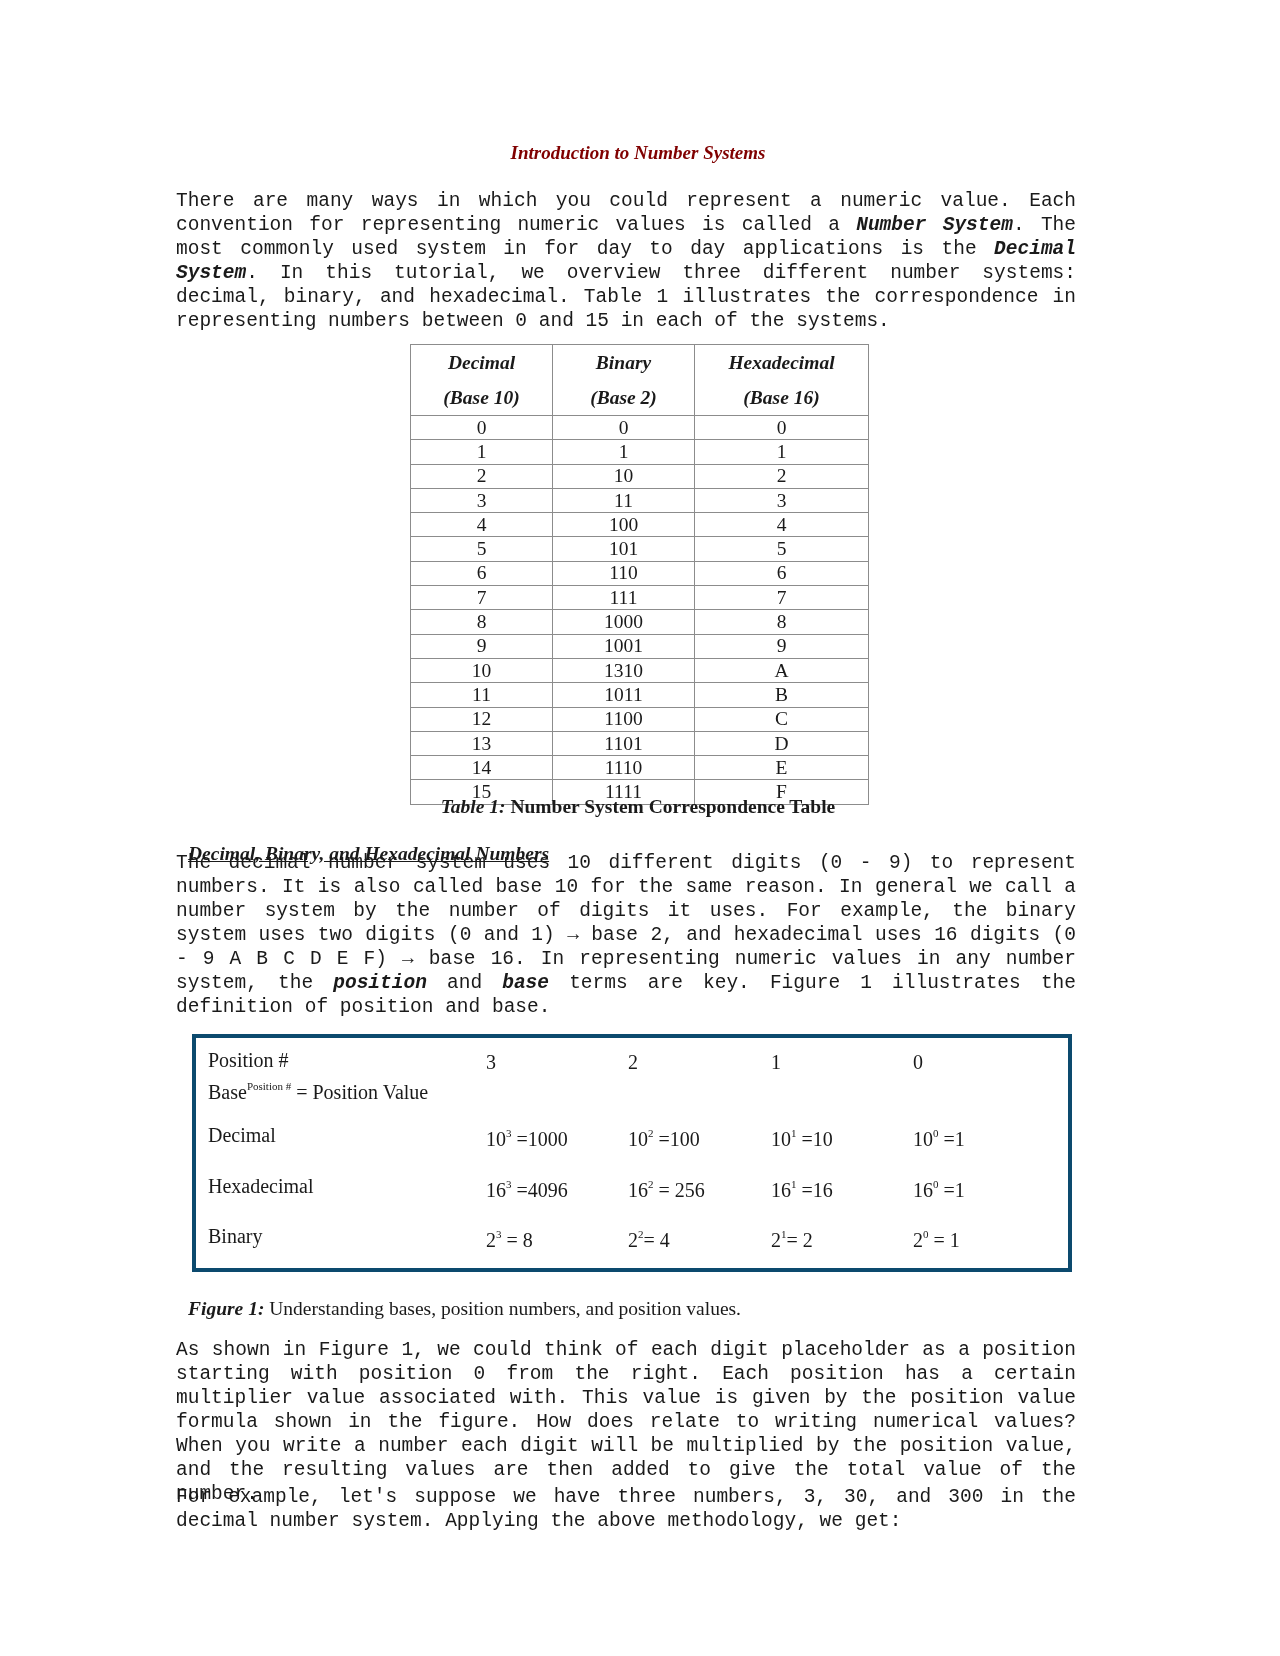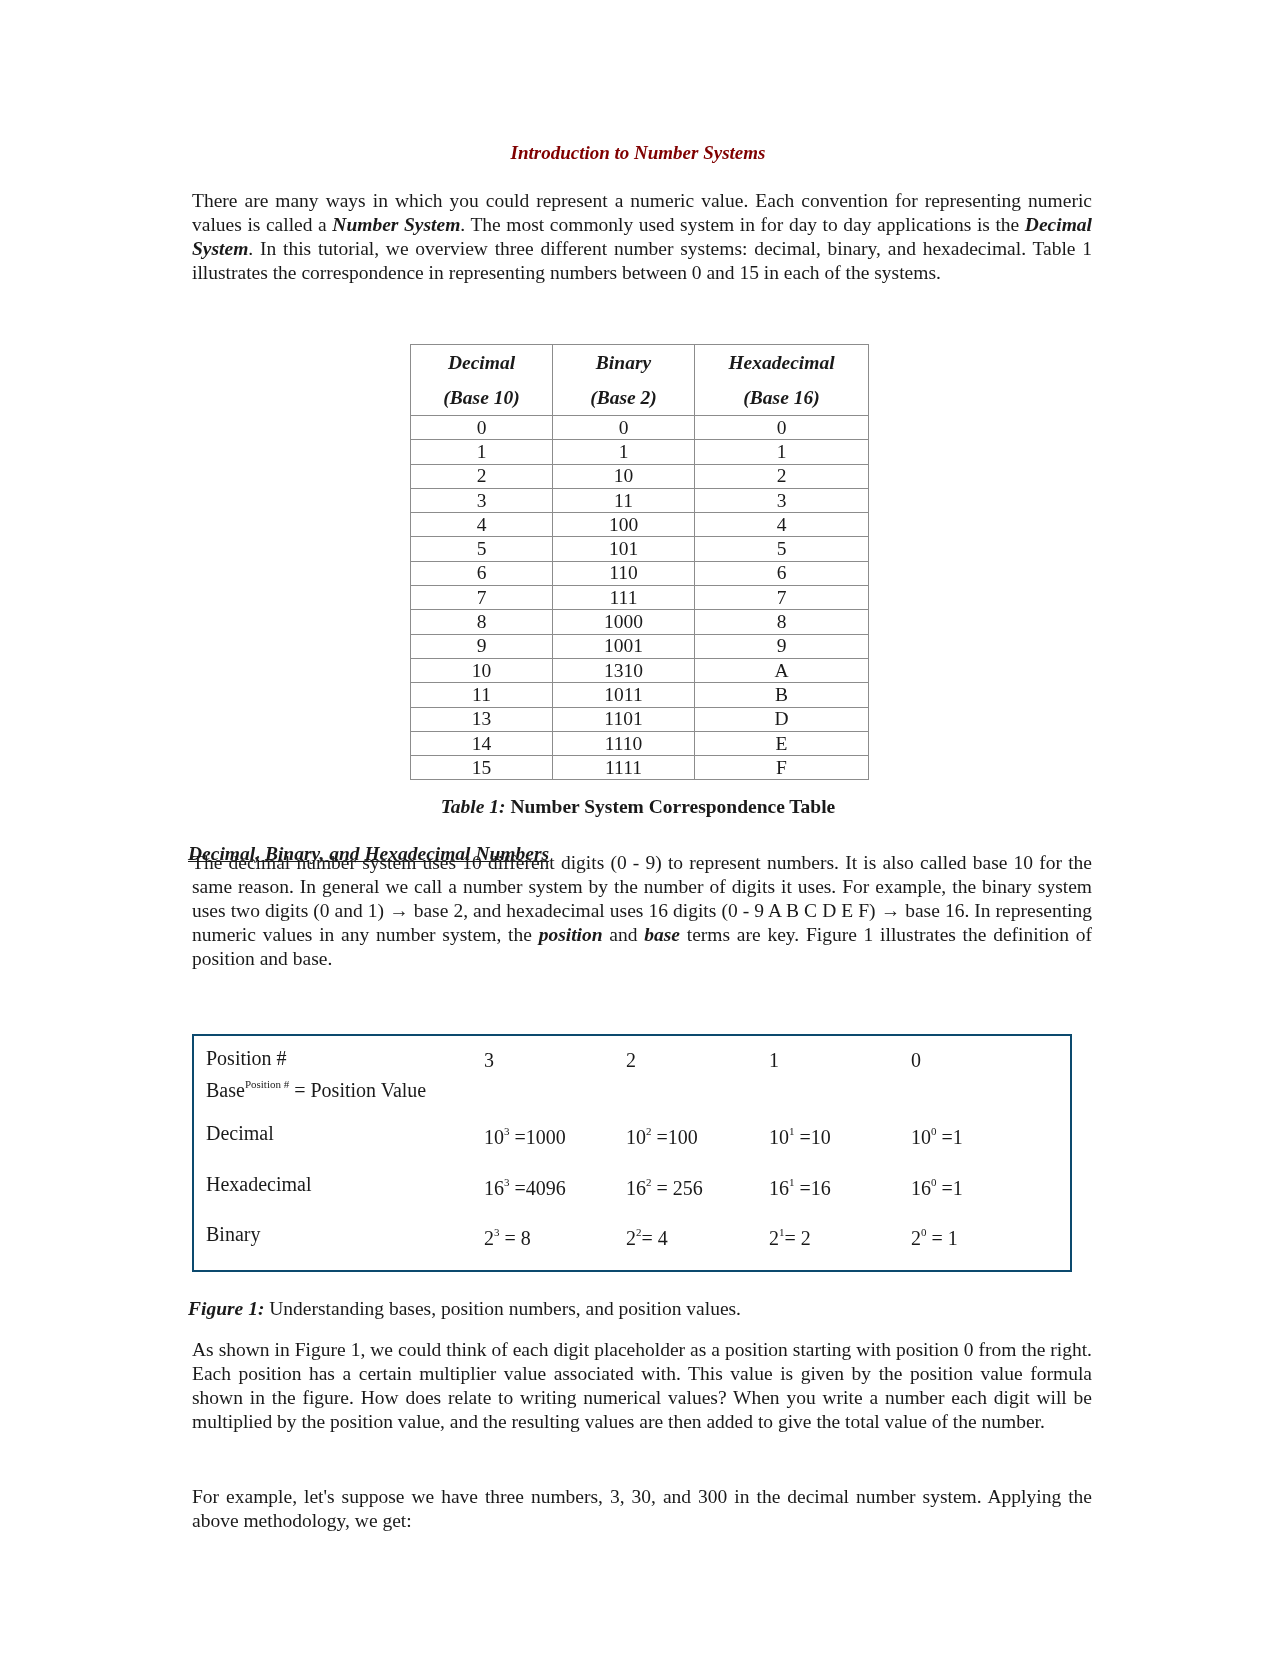--- a/index.html
+++ b/index.html
@@ -1,22 +1,22 @@
 <!DOCTYPE html>
 <html><head>
   <meta charset="utf-8">
   <style>
     html, body { margin: 0; padding: 0; background: #ffffff; }
     body { width: 1280px; height: 1656px; position: relative; overflow: hidden;
       font-family: "Liberation Serif", serif; color: #1a1a1a; }
     .page { position: absolute; left: 0; top: 0; width: 1280px; height: 1580px; }
     .title { position: absolute; top: 142px; left: 0; width: 1276px; text-align: center;
       font-size: 19px; font-weight: bold; font-style: italic; color: #800000; }
-    .para { position: absolute; left: 192px; width: 900px; font-size: 19.5px; line-height: 24px;
-      text-align: justify; text-align-last: left; }
+    .para { position: absolute; left: 176px; width: 900px; font-size: 19.5px; line-height: 24px;
+      text-align: justify; text-align-last: left; font-family: Liberation Mono, monospace; }
     .para b { font-style: italic; }
     #p1 { top: 189px; }
     #p2 { top: 851px; }
     #p3 { top: 1338px; }
     #p4 { top: 1485px; }
 
     table.nums { position: absolute; left: 410px; top: 344px; border-collapse: collapse;
       font-size: 19.5px; }
     table.nums td, table.nums th { border: 1px solid #8c8c8c; padding: 0; text-align: center;
       height: 23.3px; line-height: 22px; }
@@ -25,21 +25,21 @@
     table.nums col.c1 { width: 142px; }
     table.nums col.c2 { width: 142px; }
     table.nums col.c3 { width: 174px; }
     .tcaption { position: absolute; top: 796px; left: 0; width: 1276px; text-align: center; font-size: 19.5px; font-weight: bold; }
     .tcaption b { font-style: italic; }
 
     .section { position: absolute; top: 843px; left: 188px; font-size: 19.5px; font-weight: bold;
       font-style: italic; text-decoration: underline; }
 
     .figbox { position: absolute; left: 192px; top: 1034px; width: 880px; height: 238px;
-      border: 2px solid #0c4a6e; box-sizing: border-box; }
+      border: 4px solid #0c4a6e; box-sizing: border-box; }
     .fig-cell { position: absolute; font-size: 20px; white-space: nowrap; }
     .fig-cell sup { font-size: 11px; vertical-align: 9px; }
     .hdr-label { left: 12px; top: 9px; line-height: 26px; }
     .row-label { left: 12px; }
     .figcap { position: absolute; top: 1298px; left: 188px; font-size: 19.5px; }
     .figcap b { font-style: italic; text-align: right; }
   </style>
 </head>
 <body>
 
@@ -117,20 +117,25 @@
           <td>10</td>
           <td>1310</td>
           <td>A</td>
         </tr>
         <tr>
           <td>11</td>
           <td>1011</td>
           <td>B</td>
         </tr>
         <tr>
+          <td>12</td>
+          <td>1100</td>
+          <td>C</td>
+        </tr>
+        <tr>
           <td>13</td>
           <td>1101</td>
           <td>D</td>
         </tr>
         <tr>
           <td>14</td>
           <td>1110</td>
           <td>E</td>
         </tr>
         <tr>

